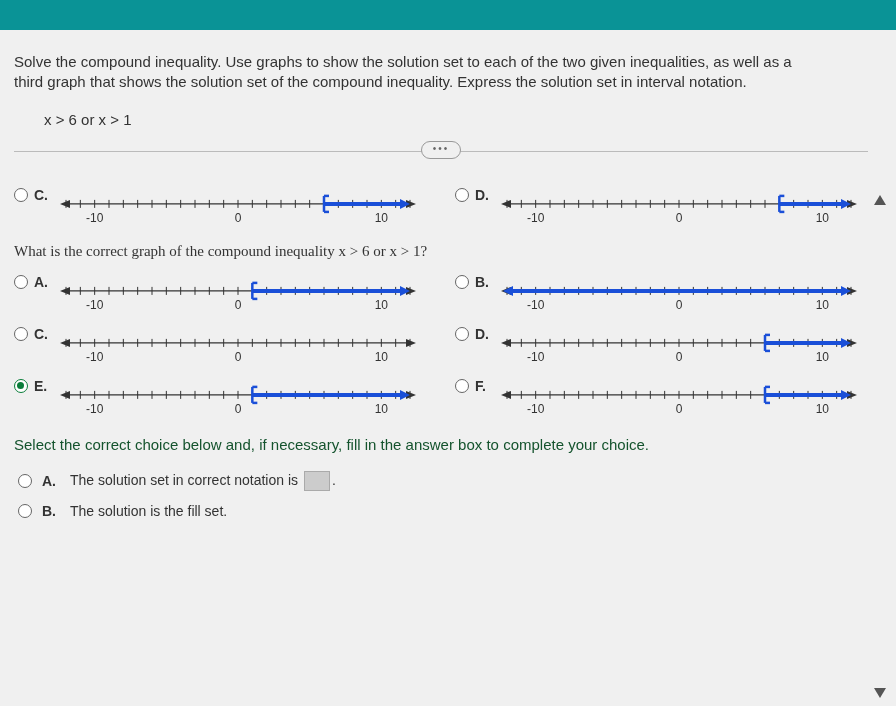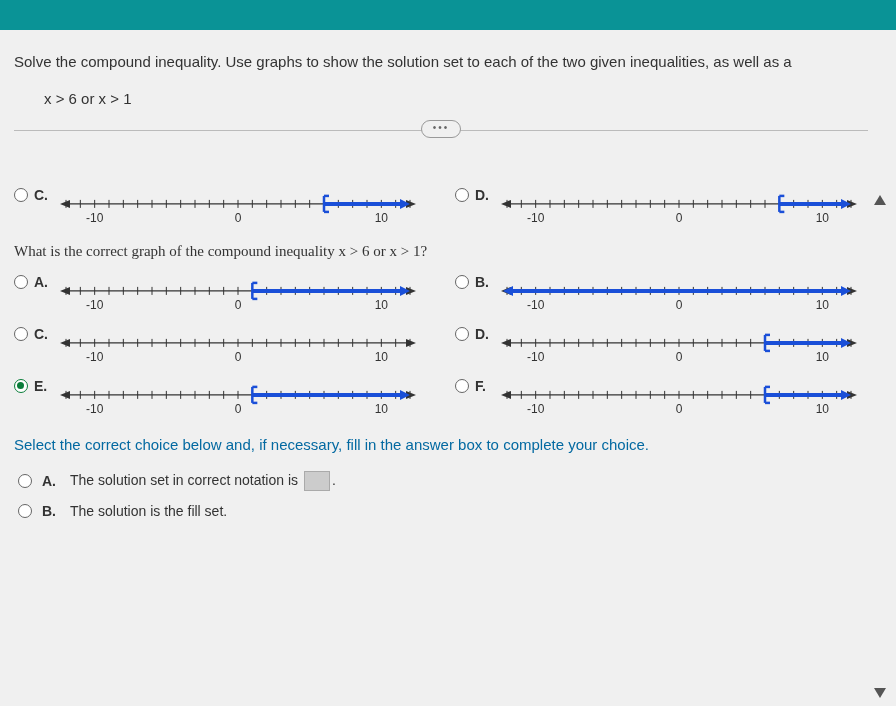--- a/index.html
+++ b/index.html
@@ -130,21 +130,21 @@
     text-align: center;
   }
   .sub-question {
     font-size: 15px;
     color: #333;
     margin: 16px 0 12px 0;
     font-family: Liberation Serif, serif;
   }
   .select-text {
     font-size: 15px;
-    color: #0369a1;
+    color: #14532d;
     margin: 18px 0 18px 0;
   }
   .answer-option {
     display: flex;
     align-items: center;
     gap: 10px;
     margin-bottom: 12px;
     margin-left: 4px;
   }
   .answer-option .radio { margin-top: 0; }
@@ -171,20 +171,21 @@
 </style>
 </head>
 <body>
 
 <div class="top-bar"></div>
 
 <div class="content">
 
   <div class="problem-text">
     <span>Solve the compound inequality. Use graphs to show the solution set to each of the two given inequalities, as well as a</span><br>
+    <span>third graph that shows the solution set of the compound inequality. Express the solution set in interval notation.</span>
   </div>
   <div class="inequality">x &gt; 6 or x &gt; 1</div>
 
   <div class="divider">
     <div class="ellipsis-box">•••</div>
   </div>
 
   <div class="scroll-area">
 
     <div class="row">

